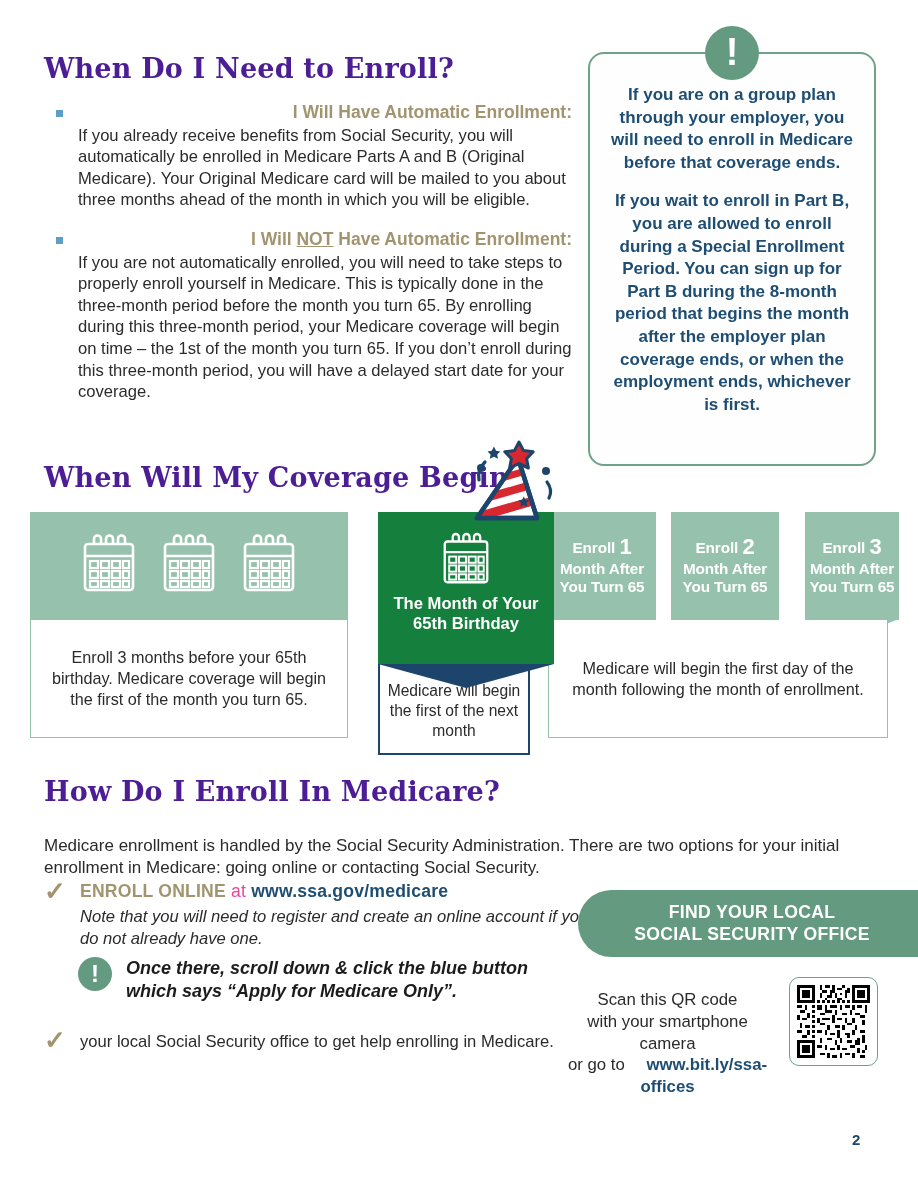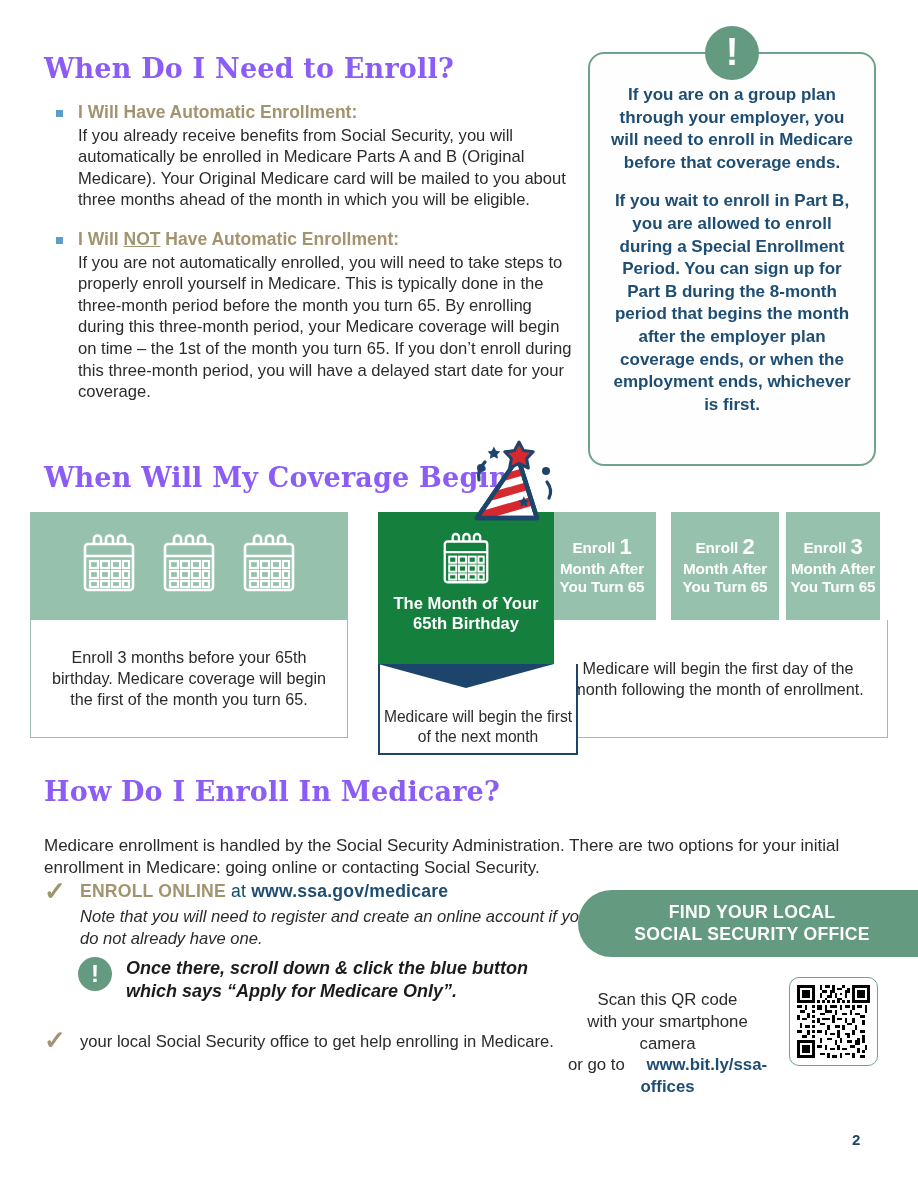--- a/index.html
+++ b/index.html
@@ -13,21 +13,21 @@
     position: relative;
     font-family: "Liberation Sans", sans-serif;
     color: #231f20;
     overflow: hidden;
   }
 
   
   .section-head {
     font-family: "DejaVu Serif", "Liberation Serif", serif;
     font-weight: bold;
-    color: #8b5cf6;
+    color: #4c1d95;
     font-size: 27px;
     letter-spacing: 0.2px;
     margin: 0;
     line-height: 1.1;
   }
 
   
   #top-left {
     position: absolute;
     left: 44px;
@@ -42,20 +42,21 @@
     width: 7px;
     height: 7px;
     background: #5c9ec6;
   }
   .bullet-title {
     font-size: 17.5px;
     font-weight: bold;
     color: #a2946f;
     line-height: 1.25;
     margin: 0 0 1px 0;
+    text-align: right;
   }
   .bullet-title u { text-decoration: underline; }
   .bullet-body {
     font-size: 16.6px;
     line-height: 1.3;
     color: #2b2b2b;
     margin: 0;
   }
 
   
@@ -136,21 +137,21 @@
     padding: 0 10px;
   }
 
   
   #tl-left-head { left: 0; width: 318px; }
   #tl-left-body { left: 0; width: 318px; height: 118px; }
 
   
   #tl-r1-head { left: 518px; width: 108px; }
   #tl-r2-head { left: 641px; width: 108px; }
-  #tl-r3-head { left: 756px; width: 94px; }
+  #tl-r3-head { left: 775px; width: 94px; }
   #tl-right-body { left: 518px; width: 340px; height: 118px; }
 
   .enroll-label {
     color: #ffffff;
     font-weight: bold;
     font-size: 15.3px;
     line-height: 1.18;
     text-align: center;
     padding-top: 22px;
     letter-spacing: -0.1px;
@@ -175,29 +176,29 @@
   #tl-center-notch {
     position: absolute;
     left: 0; top: 152px;
     width: 176px; height: 24px;
     background: #1d456b;
     clip-path: polygon(0 0, 100% 0, 50% 100%, 0 0);
   }
   #tl-center-body {
     position: absolute;
     left: 0; top: 152px;
-    width: 200px; height: 91px;
+    width: 152px; height: 91px;
     background: #ffffff;
     border: 2px solid #1d456b;
     border-top: none;
     box-sizing: border-box;
     display: flex;
     align-items: flex-end;
     justify-content: center;
-    padding-bottom: 6px;
+    padding-bottom: 12px;
   }
   #tl-center-body p {
     margin: 0;
     text-align: center;
     font-size: 15.6px;
     line-height: 1.28;
     color: #2b2b2b;
   }
   #tl-center-title {
     position: absolute;
@@ -537,21 +538,21 @@
   <path d="M76 58 l2.2 4.4 4.6 .8 -3.3 3.2 .8 4.6 -4.3-2.2 -4.3 2.2 .8-4.6 -3.3-3.2 4.6-.8z" fill="#1d456b" transform="translate(8,10) scale(0.8)"></path>
   <path d="M30 22 q-8 8 -6 18" fill="none" stroke="#1d456b" stroke-width="3.2" stroke-linecap="round"></path>
   <path d="M92 42 q6 8 2 16" fill="none" stroke="#1d456b" stroke-width="3.2" stroke-linecap="round"></path>
 </svg>
 
 <h2 id="enroll-head" class="section-head">How Do I Enroll In Medicare?</h2>
 <p id="enroll-intro">Medicare enrollment is handled by the Social Security Administration. There are two options for your initial enrollment in Medicare: going online or contacting Social Security.</p>
 
 <div class="check-item" id="enroll-online">
   <span class="check-mark">✓</span>
-  <p class="check-head"><span>ENROLL ONLINE</span><span style="font-weight:normal;color:#0c4a6e;"> at </span><span class="url">www.ssa.gov/medicare</span></p>
+  <p class="check-head"><span>ENROLL ONLINE</span><span style="font-weight:normal;color:#ec4899;"> at </span><span class="url">www.ssa.gov/medicare</span></p>
   <p class="check-note">Note that you will need to register and create an online account if you do not already have one.</p>
 </div>
 
 <div id="tip-row">
   <div id="tip-badge">!</div>
   <p>Once there, scroll down &amp; click the blue button which says “Apply for Medicare Only”.</p>
 </div>
 
 <div class="check-item" id="visit-call">
   <span class="check-mark">✓</span>

